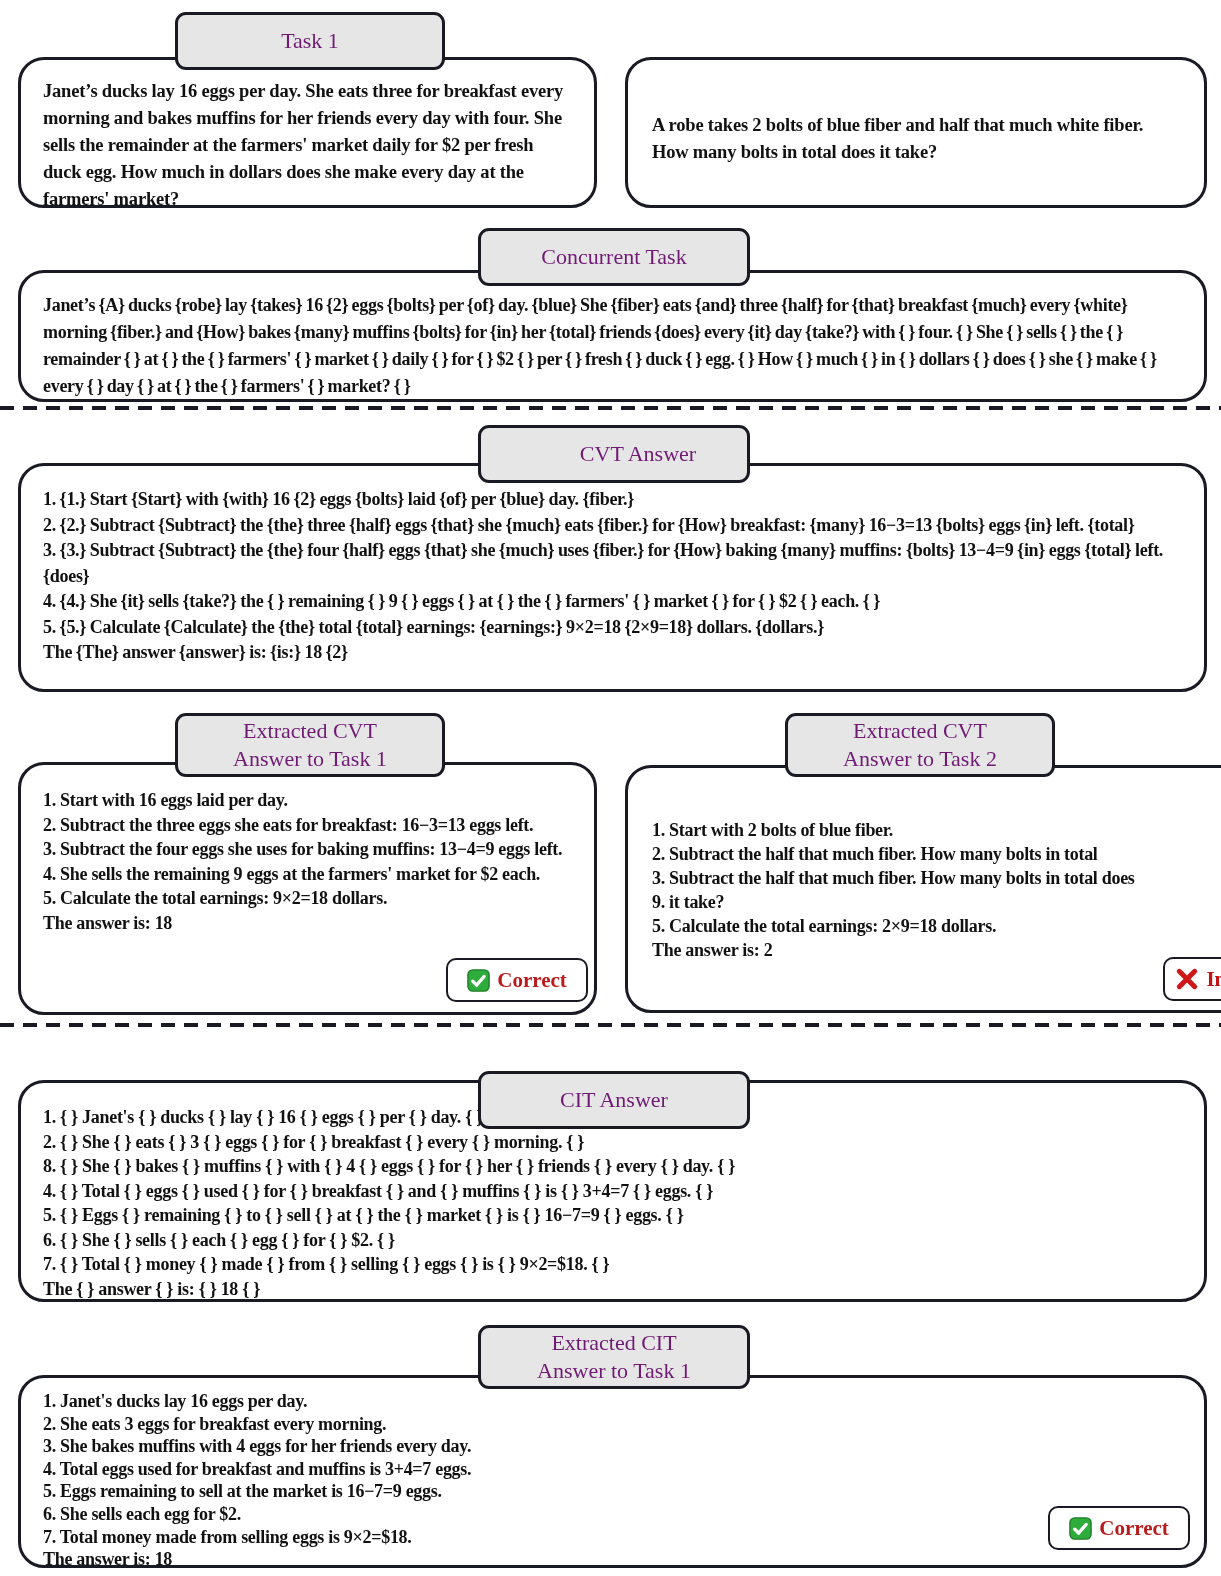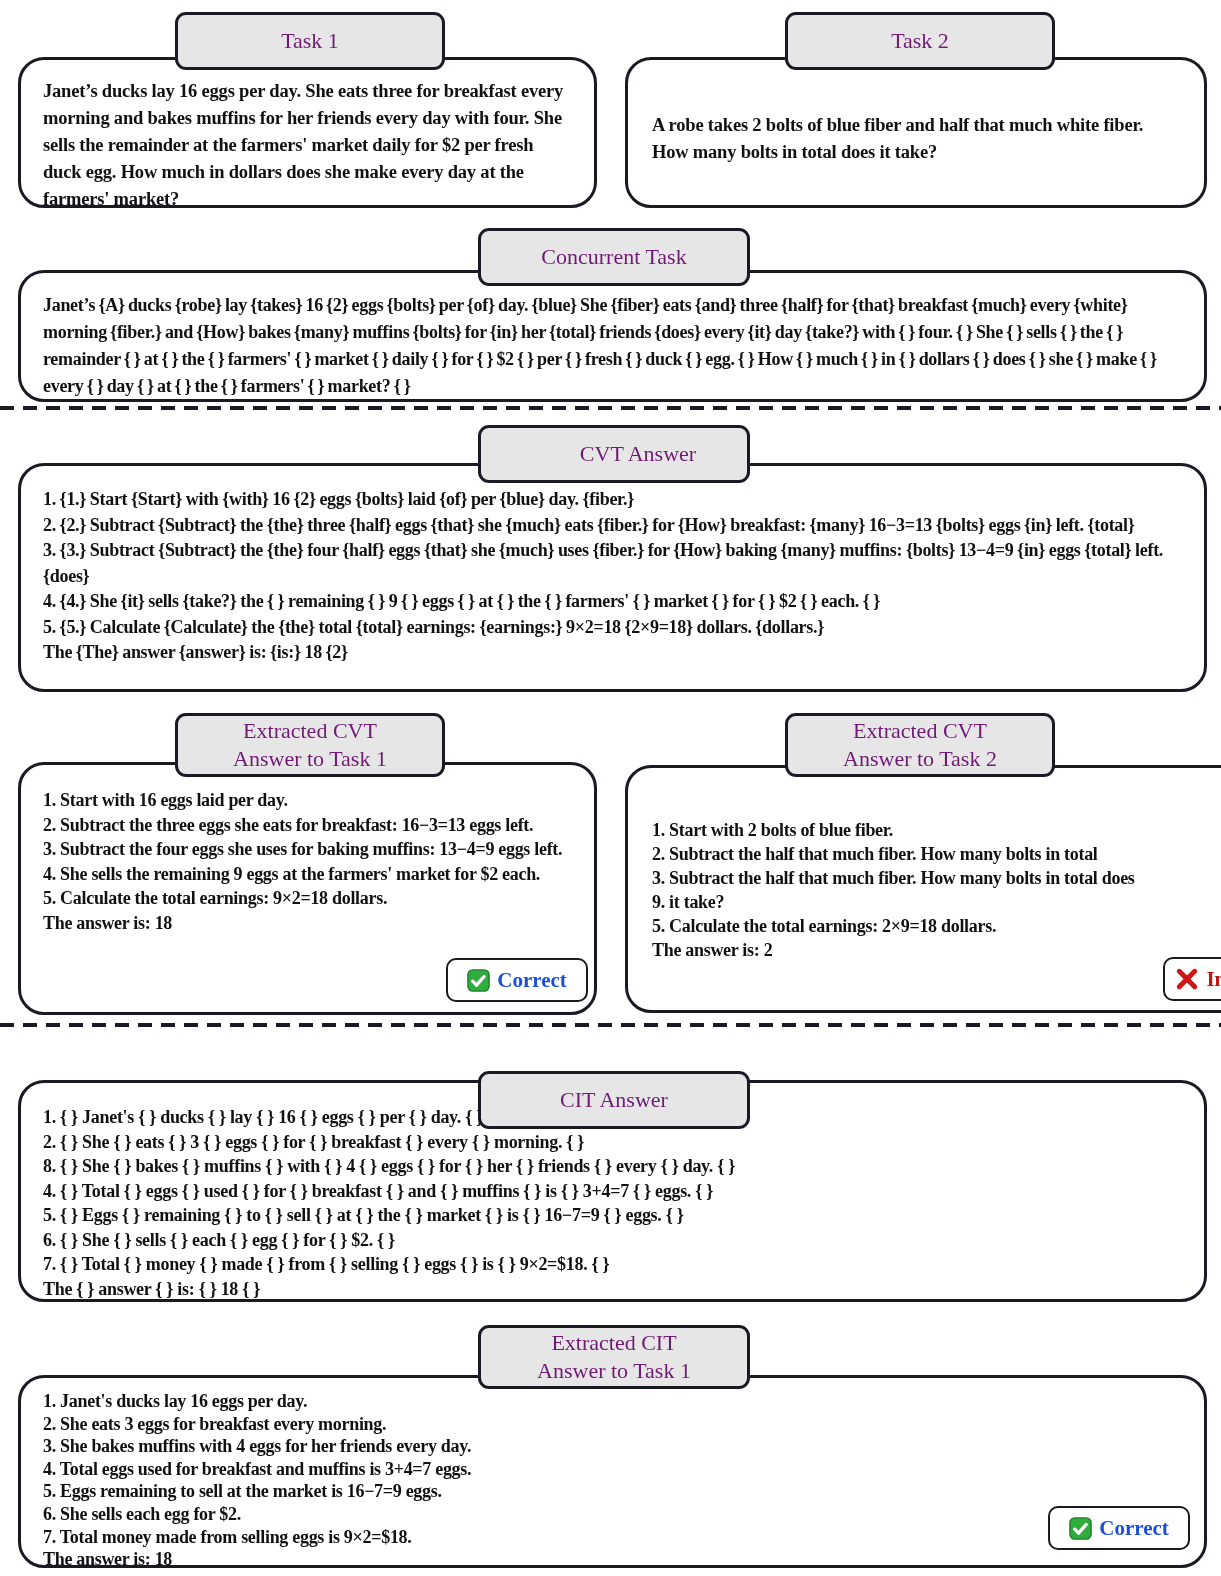--- a/index.html
+++ b/index.html
@@ -29,35 +29,34 @@
     position:absolute; left:0; right:0; height:4px; z-index:0;
     background:repeating-linear-gradient(90deg,#1a1a24 0 14px,transparent 14px 23px);
   }
   .badge {
     position:absolute; z-index:4;
     background:#ffffff; border:2.5px solid #1a1a24; border-radius:10px;
     display:flex; align-items:center; justify-content:center; gap:7px;
     box-sizing:border-box; padding:0 10px;
   }
   .badge-label { font-weight:bold; font-size:21px; letter-spacing:0; }
-  .badge-label.green { color:#1d4ed8; }
+  .badge-label.green { color:#b91c1c; }
   .badge-label.red { color:#c11414; }
   .icon { display:flex; align-items:center; }
 </style>
 </head>
 <body>
 
 <div class="page">
 
   <div class="tab" style="left:175px; top:12px; width:270px; height:58px;">Task 1</div>
   <div class="box" style="left:18px; top:57px; width:579px; height:151px;">
     <div class="box-text" style="padding:18px 20px 0 22px; line-height:27px; font-size:18.5px;">Janet’s ducks lay 16 eggs per day. She eats three for breakfast every morning and bakes muffins for her friends every day with four. She sells the remainder at the farmers' market daily for $2 per fresh duck egg. How much in dollars does she make every day at the farmers' market?</div>
   </div>
 
-  <div class="tab" style="left:785px; top:12px; width:270px; height:58px;">Task 2</div>
   <div class="box" style="left:625px; top:57px; width:582px; height:151px;">
     <div class="box-text" style="padding:52px 22px 0 24px; line-height:27px; font-size:18.5px;">A robe takes 2 bolts of blue fiber and half that much white fiber. How many bolts in total does it take?</div>
   </div>
 
   <div class="tab" style="left:478px; top:228px; width:272px; height:58px;">Concurrent Task</div>
   <div class="box" style="left:18px; top:270px; width:1189px; height:132px;">
     <div class="box-text" style="padding:19px 16px 0 22px; line-height:27px; font-size:18px; letter-spacing:-0.3px; word-spacing:-1px;">Janet’s {A} ducks {robe} lay {takes} 16 {2} eggs {bolts} per {of} day. {blue} She {fiber} eats {and} three {half} for {that} breakfast {much} every {white} morning {fiber.} and {How} bakes {many} muffins {bolts} for {in} her {total} friends {does} every {it} day {take?} with { } four. { } She { } sells { } the { } remainder { } at { } the { } farmers' { } market { } daily { } for { } $2 { } per { } fresh { } duck { } egg. { } How { } much { } in { } dollars { } does { } she { } make { } every { } day { } at { } the { } farmers' { } market? { }</div>
   </div>
 
   <div class="dashed-sep" style="top:406px;"></div>

